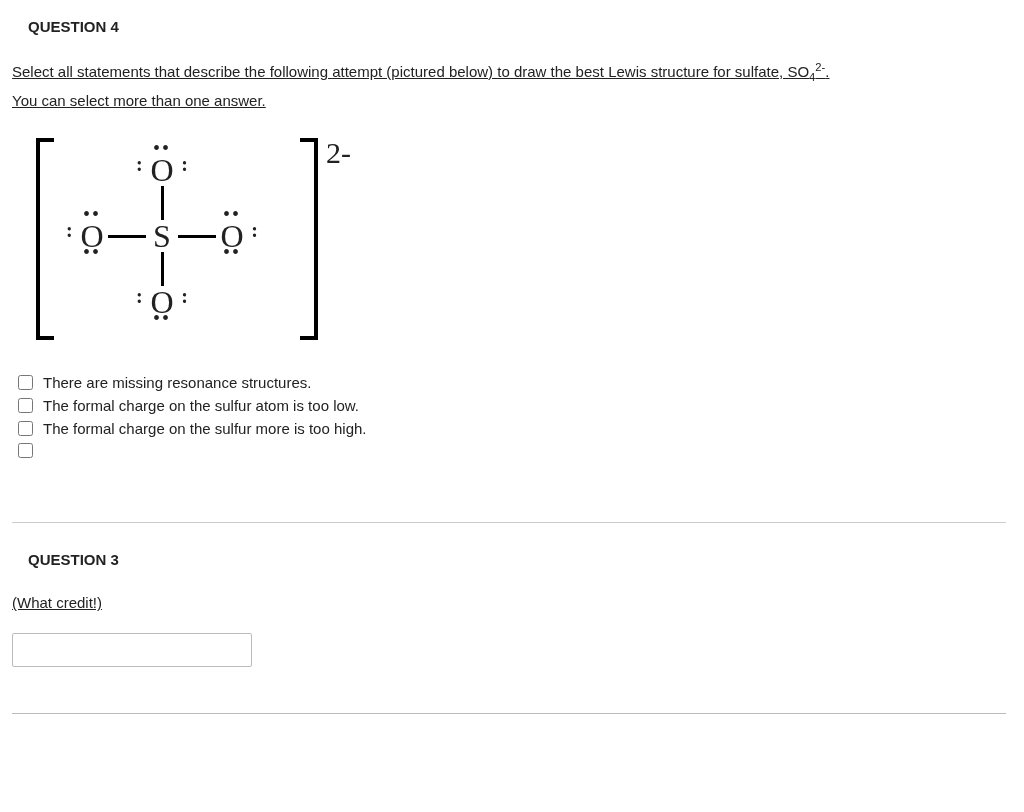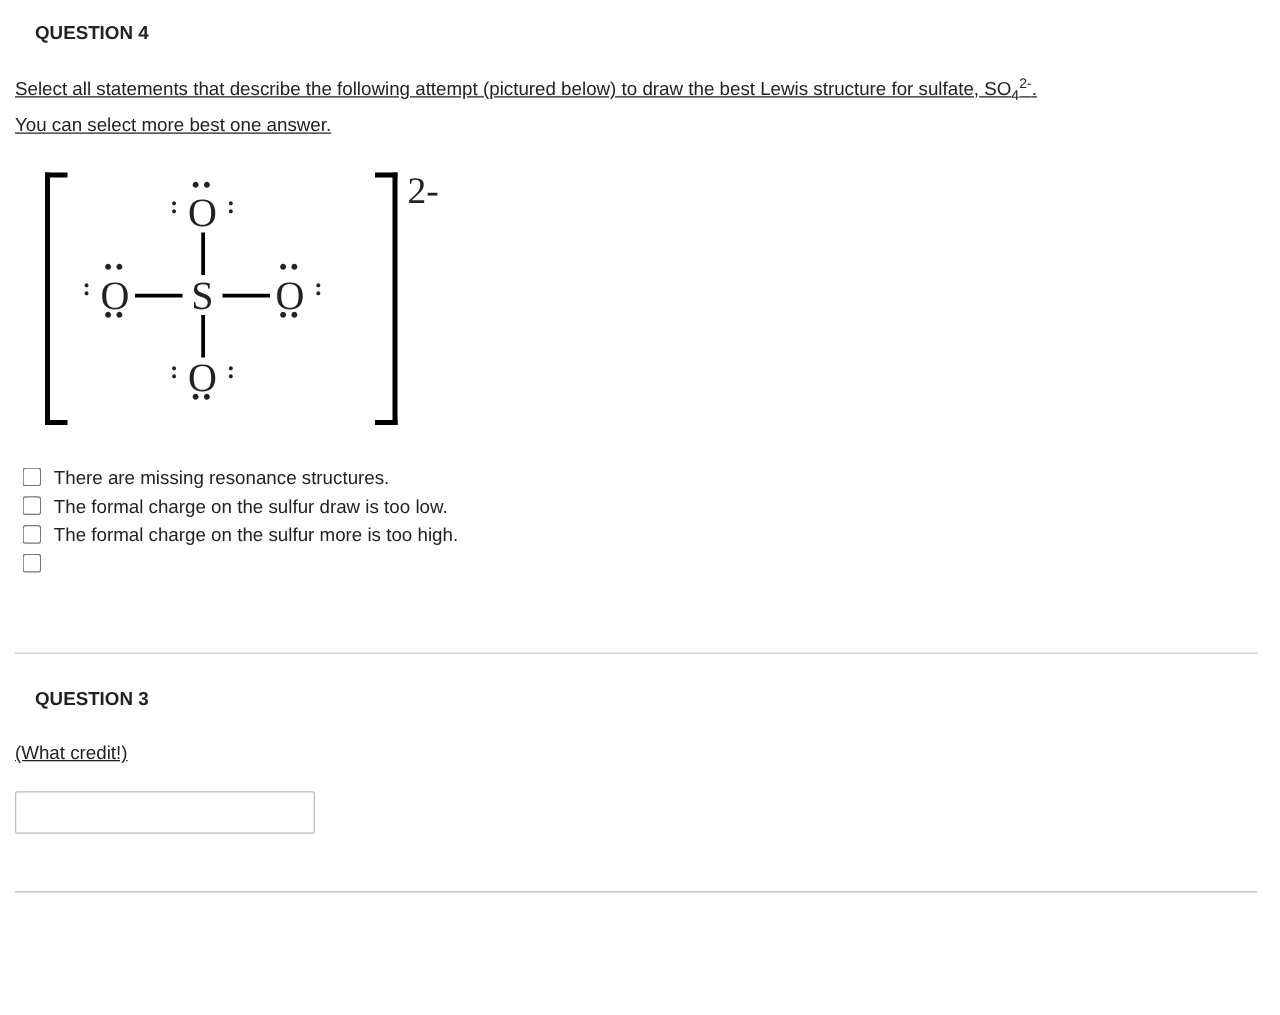--- a/index.html
+++ b/index.html
@@ -103,21 +103,21 @@
       font-family: "Times New Roman", serif;
       font-size: 30px;
       margin-left: 8px;
       margin-top: 2px;
     }
     .options {
       margin-left: 6px;
     }
     .option {
       display: flex;
-      align-items: flex-start;
+      align-items: center;
       gap: 10px;
       margin-bottom: 6px;
     }
     .option input[type="checkbox"] {
       width: 15px;
       height: 15px;
       accent-color: #999;
     }
     hr.sep {
       border: none;
@@ -141,21 +141,21 @@
   </style>
 </head>
 <body>
 
 <div class="question-block">
   <div class="question-heading">QUESTION 4</div>
 
   <p class="prompt">
     <span>Select all statements that describe the following attempt (pictured below) to draw the best Lewis structure for sulfate, SO</span><span class="sub">4</span><span class="sup">2-</span><span>.</span>
   </p>
-  <p class="prompt">You can select more best one answer.</p>
+  <p class="prompt">You can select more than one answer.</p>
 
   <div class="lewis-wrap">
     <div class="lewis">
       <div class="bracket-left"></div>
       <div class="bracket-right"></div>
       <div class="lewis-inner">
 
         <div class="cell" style="grid-column:1;grid-row:1"></div>
         <div class="cell" style="grid-column:2;grid-row:1"></div>
         <div class="cell atom-o atom-top" style="grid-column:3;grid-row:1">
@@ -208,21 +208,21 @@
     <div class="charge">2-</div>
   </div>
 
   <div class="options">
     <label class="option">
       <input type="checkbox" style="">
       <span>There are missing resonance structures.</span>
     </label>
     <label class="option">
       <input type="checkbox" style="">
-      <span>The formal charge on the sulfur draw is too low.</span>
+      <span>The formal charge on the sulfur atom is too low.</span>
     </label>
     <label class="option">
       <input type="checkbox" style="">
       <span>The formal charge on the sulfur more is too high.</span>
     </label>
     <label class="option">
       <input type="checkbox" style="">
     </label>
   </div>
 </div>

